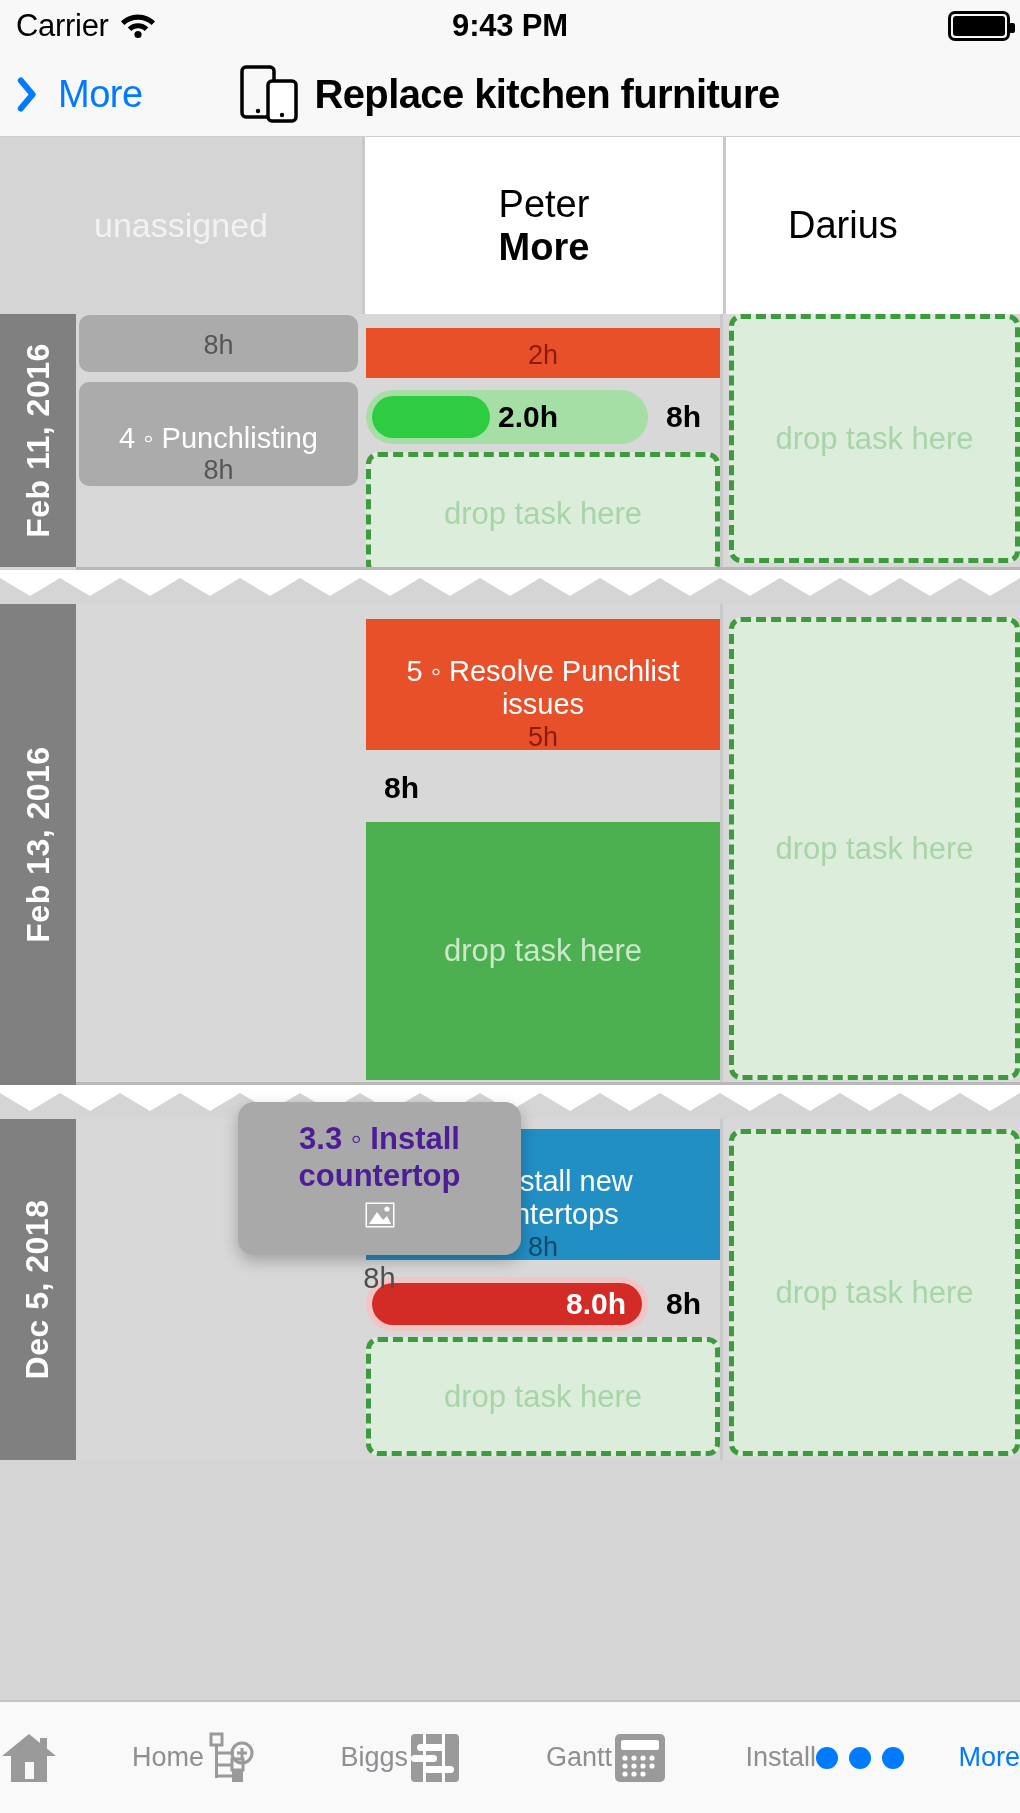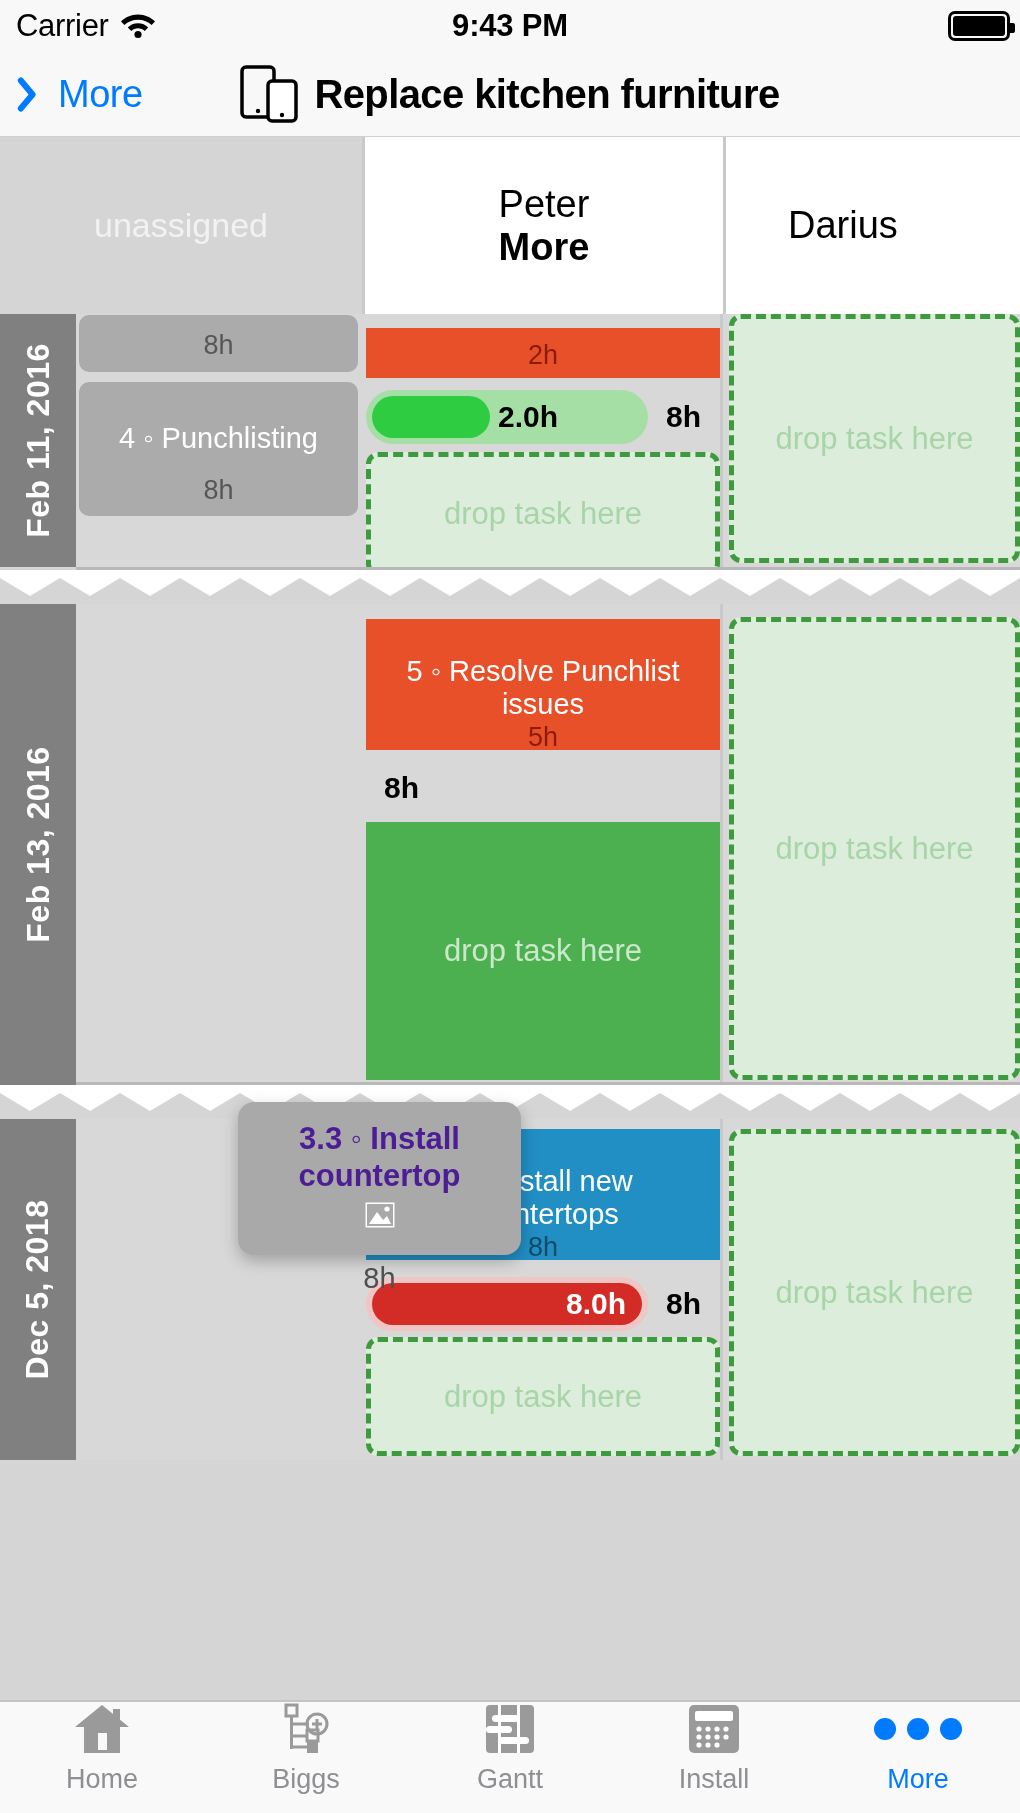--- a/index.html
+++ b/index.html
@@ -160,22 +160,22 @@
   .dragcard .dicon { margin-top: 6px; }
   .dragcard .dhours { font-size: 29px; color: #4f4f4f; margin-top: 28px; }
 
   
   .tabbar {
     position: absolute; left: 0; bottom: 0; width: 1020px; height: 113px;
     background: #f9f9f9; border-top: 2px solid #c4c4c4;
     display: flex;
   }
   .tab {
-    flex: 1; display: flex; flex-direction: column;
-    align-items: center; justify-content: flex-start; gap: 8px; cursor: pointer;
+    flex: 1; display: flex; 
+    align-items: center; justify-content: space-between; gap: 8px; cursor: pointer;
   }
   .tab .tlabel { font-size: 27px; color: #8e8e93; }
   .tab.active .tlabel { color: #007aff; }
   .tabicon { height: 54px; display: flex; align-items: center; justify-content: center; }
   .dots { display: flex; gap: 11px; }
   .dots i { width: 22px; height: 22px; border-radius: 50%; background: #007aff; display: block; }
 </style>
 </head>
 <body>
 
@@ -234,21 +234,21 @@
   <div class="board">
 
     <div class="rowbg" style="left:76px; top:0; height:253px;"></div>
     <div class="datecol" style="top:0; height:253px;">
       <span>Feb 11, 2016</span>
     </div>
 
     <div class="task task-grey" style="left:79px; top:1px; width:279px; height:57px; justify-content:center;">
       <div class="thours">8h</div>
     </div>
-    <div class="task task-grey" style="left:79px; top:68px; width:279px; height:134px;">
+    <div class="task task-grey" style="left:79px; top:68px; width:279px; height:104px;">
       <div class="ttitle" style="margin-top:26px;">4 ◦ Punchlisting</div>
       <div class="thours">8h</div>
     </div>
 
     <div class="task task-orange" style="left:366px; top:14px; width:354px; height:50px; justify-content:center;">
       <div class="thours">2h</div>
     </div>
     <div class="progrow" style="left:366px; top:76px; width:354px; height:54px;">
       <div class="pill-track" style="width:282px; background:#a6dfa6;">
         <div class="pill-fill" style="width:118px; background:#2ecc40;"></div>

